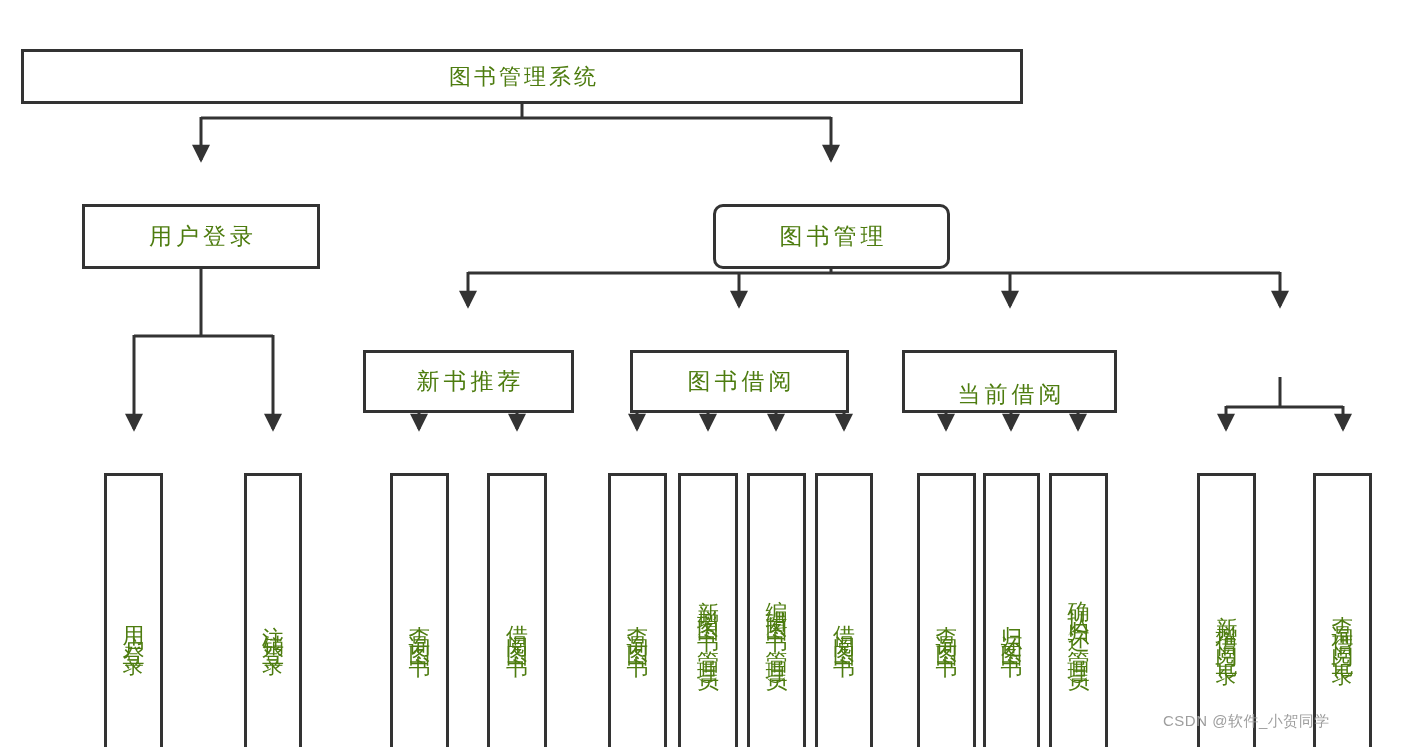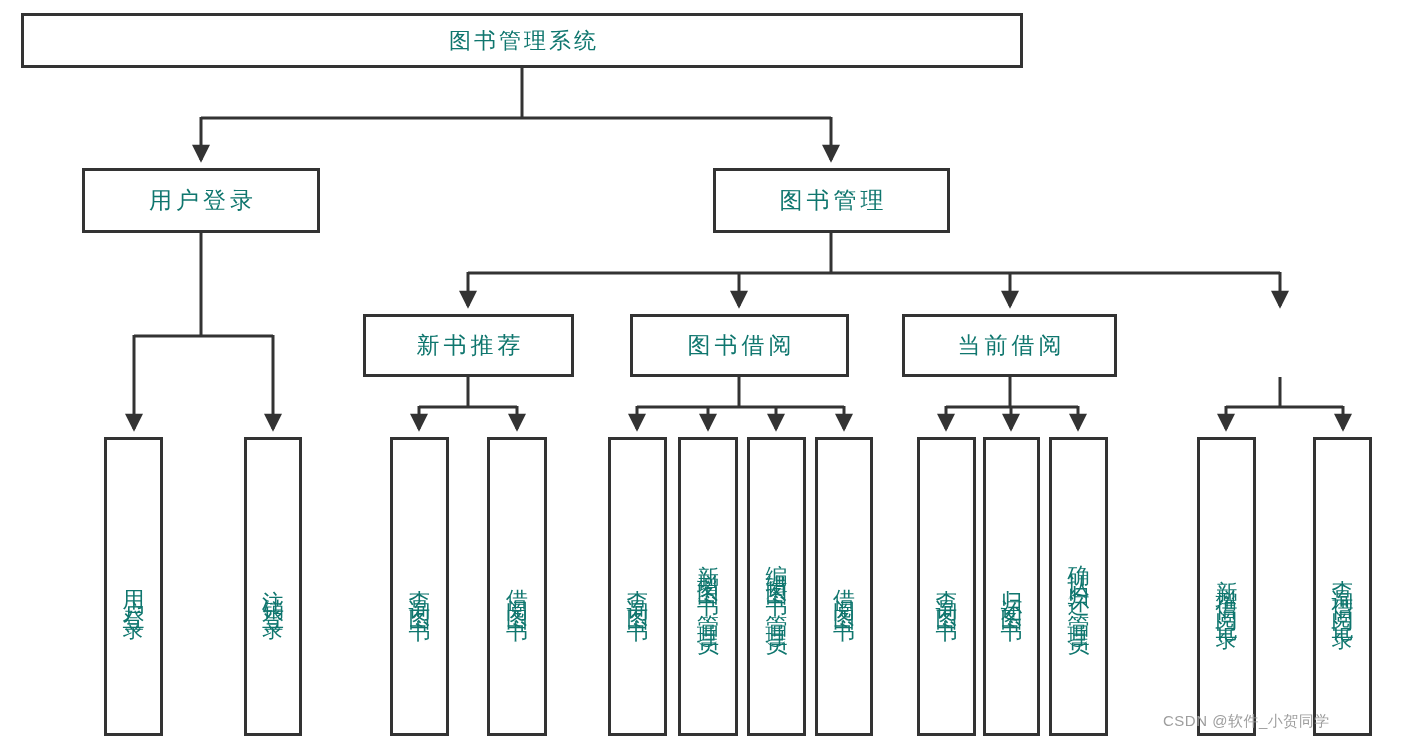--- a/index.html
+++ b/index.html
@@ -15,26 +15,27 @@
     position: absolute;
     left: 0; top: 0;
     width: 1405px; height: 747px;
     z-index: 1;
   }
   .node {
     position: absolute;
     box-sizing: border-box;
     border: 3px solid #333333;
     background: #ffffff;
-    color: #0f766e;
+    color: #4d7c0f;
     display: flex;
     align-items: center;
     justify-content: center;
     z-index: 2;
     text-align: center;
+    margin-top: 36px;
   }
   .node.h { font-size: 23px; letter-spacing: 4px; white-space: nowrap; }
   .node.h .lbl { display: inline-block; margin-right: -4px; }
   .node.title { font-size: 22px; letter-spacing: 3px; }
   .node.v { font-size: 22px; }
   .node.v .lbl {
     writing-mode: vertical-rl;
     text-orientation: mixed;
     letter-spacing: 10px;
     line-height: 1;
@@ -107,31 +108,31 @@
     </g>
   </svg>
 
   <div class="node h title" style="left:21px; top:13px; width:1002px; height:55px;">
     <span class="lbl">图书管理系统</span>
   </div>
 
   <div class="node h" style="left:82px; top:168px; width:238px; height:65px;">
     <span class="lbl">用户登录</span>
   </div>
-  <div class="node h" style="left:713px; top:168px; width:237px; height:65px;">
+  <div class="node h" style="left:713px; top:168px; width:237px; height:65px;border-radius:10px;">
     <span class="lbl">图书管理</span>
   </div>
 
   <div class="node h" style="left:630px; top:314px; width:219px; height:63px;">
     <span class="lbl">图书借阅</span>
   </div>
   <div class="node h" style="left:363px; top:314px; width:211px; height:63px;">
     <span class="lbl">新书推荐</span>
   </div>
-  <div class="node h" style="left:902px; top:314px; width:215px; height:63px;">
+  <div class="node h" style="left:902px; top:314px; width:215px; height:63px;align-items:flex-end;">
     <span class="lbl">当前借阅</span>
   </div>
 
   <div class="node v" style="left:104px; top:437px; width:59px; height:299px;">
     <span class="lbl">用户登录</span>
   </div>
   <div class="node v" style="left:244px; top:437px; width:58px; height:299px;">
     <span class="lbl">注销登录</span>
   </div>
 

